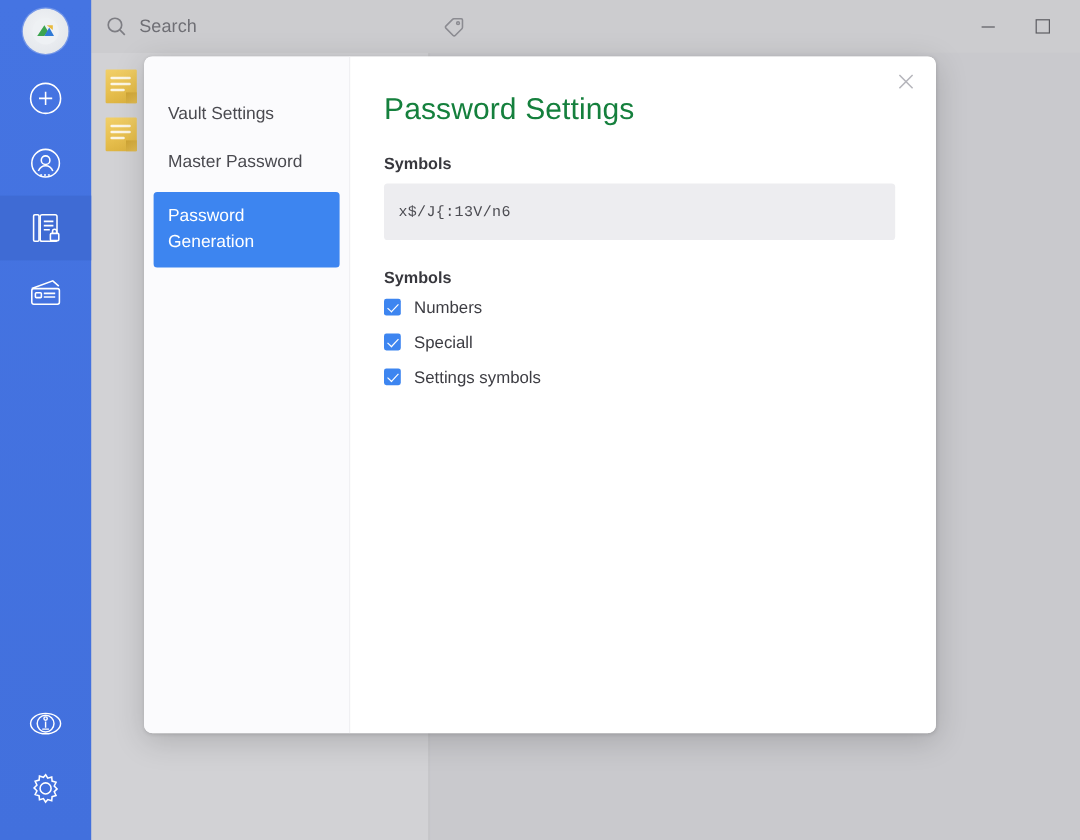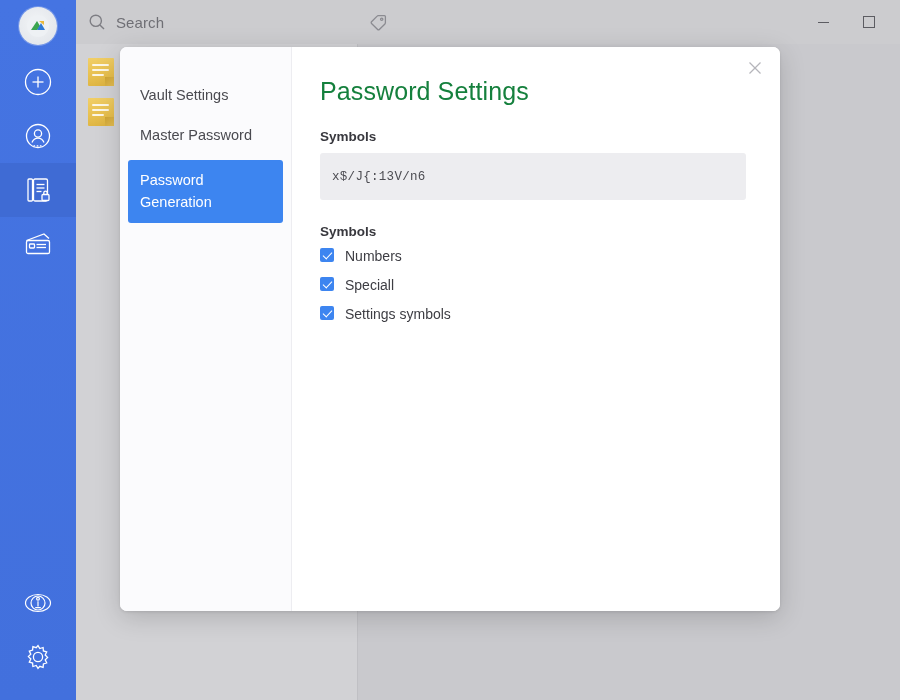--- a/index.html
+++ b/index.html
@@ -259,21 +259,21 @@
     border-radius: 3px;
     color: #ffffff;
     font-size: 13px;
     display: flex; align-items: center; justify-content: center;
     padding: 0 5px;
   }
 
   .checks { margin-top: 2px; }
   .check-row {
     display: flex;
-    align-items: flex-start;
+    align-items: center;
     margin-bottom: 13px;
     cursor: pointer;
   }
   .cbox {
     width: 14px; height: 14px;
     background: #3d85f0;
     border-radius: 2px;
     position: relative;
     flex: 0 0 14px;
   }

